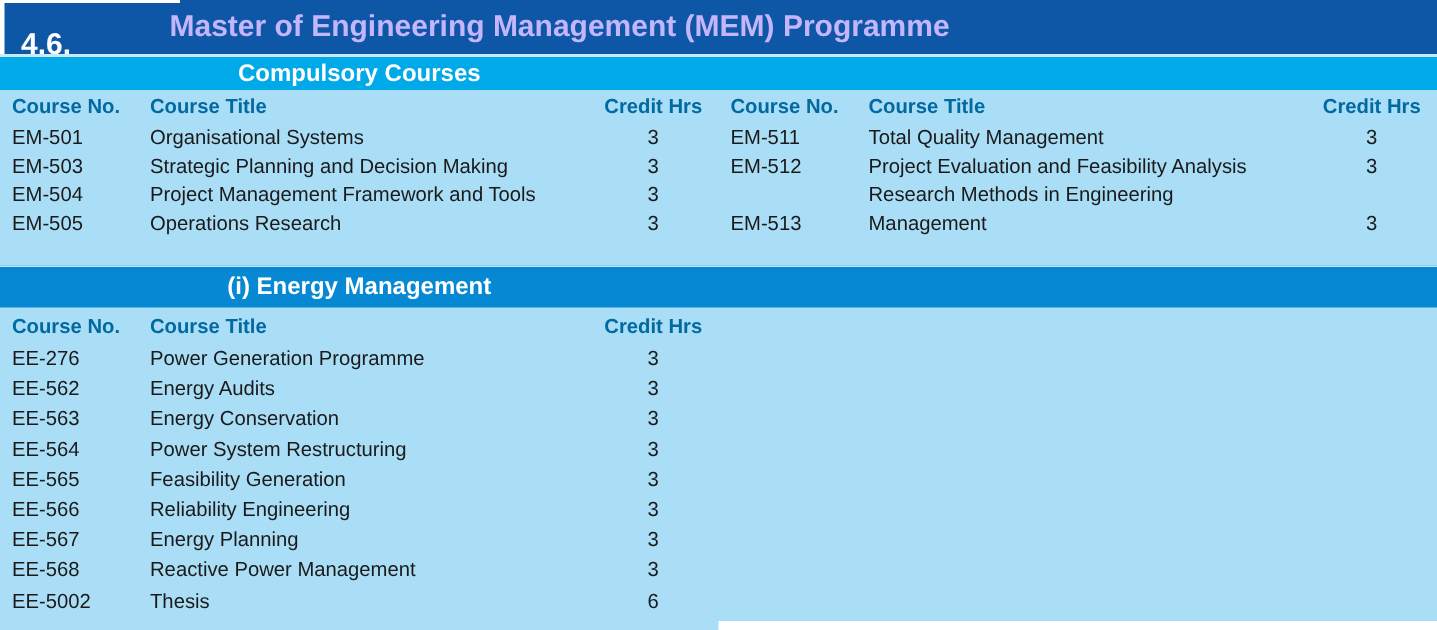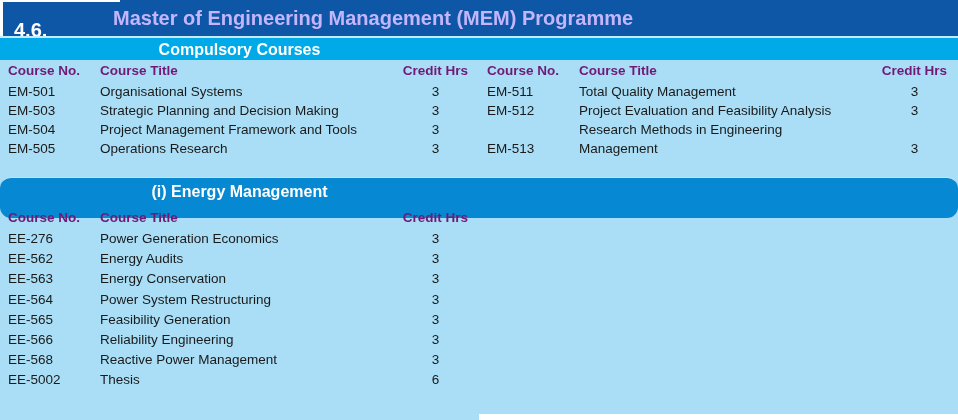--- a/index.html
+++ b/index.html
@@ -21,30 +21,30 @@
 
   .hdr-divider{position:absolute;left:0;top:36px;width:958px;height:2px;background:var(--divider);}
 
   
   .band{position:absolute;left:0;top:38px;width:958px;height:22px;background:var(--band);}
   .band span{position:absolute;top:0;width:479px;height:39px;line-height:23px;text-align:center;
              color:#fff;font-weight:700;font-size:16px;}
   .band-left{left:0;} .band-right{left:479px;}
 
   
-  .energy-band{position:absolute;left:0;top:177px;width:958px;height:41px;background:var(--sband);
-               border-top:1px solid #BFE7F7;box-sizing:border-box;border-radius:11px;}
+  .energy-band{position:absolute;left:0;top:177px;width:958px;height:28px;background:var(--sband);
+               border-top:1px solid #BFE7F7;box-sizing:border-box;}
   .energy-title{position:absolute;left:0;top:0;width:479px;height:27px;line-height:28px;
                 text-align:center;color:#fff;font-weight:700;font-size:16px;}
 
   
   table{position:absolute;border-collapse:collapse;table-layout:fixed;
         font-size:13.5px;color:var(--text);}
   col.c1{width:100px;} col.c2{width:298px;} col.c3{width:75px;} col.c4{width:6px;}
-  th{font-weight:700;color:#701a75;text-align:left;padding:0;height:22px;line-height:22px;
+  th{font-weight:700;color:#0369a1;text-align:left;padding:0;height:22px;line-height:22px;
      vertical-align:bottom;white-space:nowrap;overflow:visible;}
   td{padding:0;vertical-align:bottom;}
   th.h-no, td.c-no{padding-left:8px;}
   th.h-credits{text-align:center;}
   td.c-credits{text-align:center;}
   td.c-title{white-space:nowrap;overflow:visible;}
   td.c-title.wrap{white-space:pre-line;}
   .tbl-top td{height:19px;line-height:19px;}
   .tbl-energy td{height:20.2px;line-height:20.2px;}
   #tbl-compulsory{left:0;top:60px;width:479px;}
@@ -167,21 +167,21 @@
       <tr>
         <th class="h-no">Course No.</th>
         <th>Course Title</th>
         <th class="h-credits">Credit Hrs</th>
         <th></th>
       </tr>
     </thead>
     <tbody>
         <tr>
           <td class="c-no">EE-276</td>
-          <td class="c-title">Power Generation Economics</td>
+          <td class="c-title">Power Generation Programme</td>
           <td class="c-credits">3</td>
           <td></td>
         </tr>
         <tr>
           <td class="c-no">EE-562</td>
           <td class="c-title">Energy Audits</td>
           <td class="c-credits">3</td>
           <td></td>
         </tr>
         <tr>
@@ -198,20 +198,26 @@
         </tr>
         <tr>
           <td class="c-no">EE-565</td>
           <td class="c-title">Feasibility Generation</td>
           <td class="c-credits">3</td>
           <td></td>
         </tr>
         <tr>
           <td class="c-no">EE-566</td>
           <td class="c-title">Reliability Engineering</td>
+          <td class="c-credits">3</td>
+          <td></td>
+        </tr>
+        <tr>
+          <td class="c-no">EE-567</td>
+          <td class="c-title">Energy Planning</td>
           <td class="c-credits">3</td>
           <td></td>
         </tr>
         <tr>
           <td class="c-no">EE-568</td>
           <td class="c-title">Reactive Power Management</td>
           <td class="c-credits">3</td>
           <td></td>
         </tr>
         <tr>

